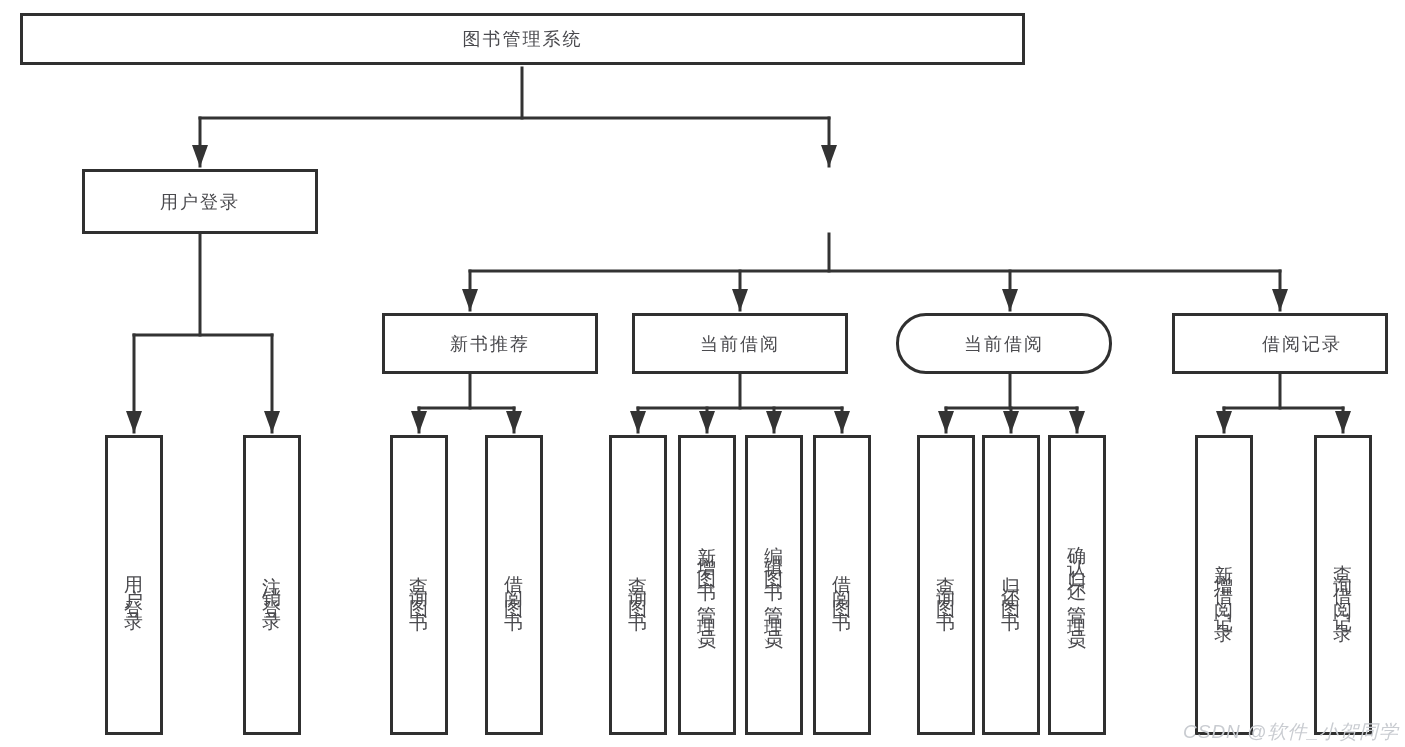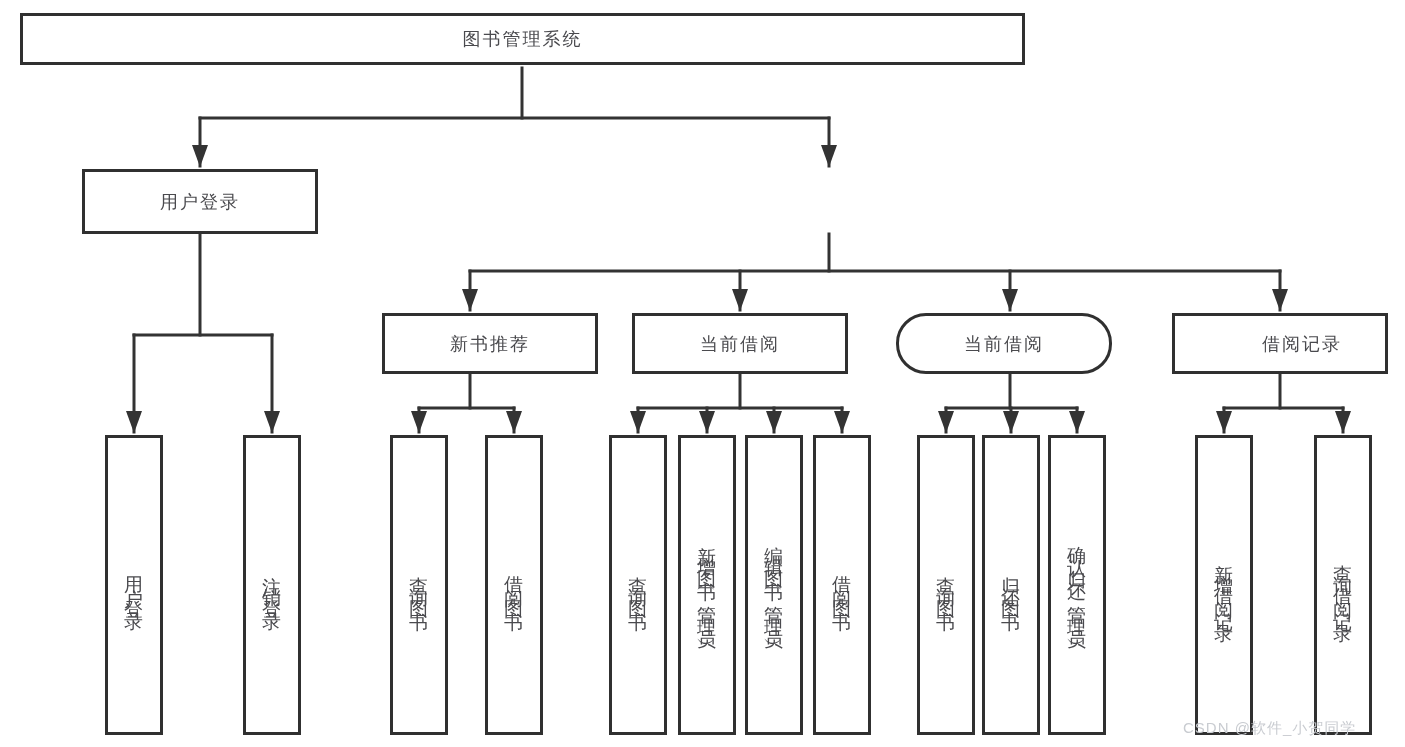--- a/index.html
+++ b/index.html
@@ -38,21 +38,21 @@
   .l3-bb{left:632px;}
   .l3-cb{left:896px;border-radius:30px;}
   .l3-br{left:1172px;padding-left:44px;}
   .leafA1{left:105px;} .leafA2{left:243px;}
   .leafB1{left:390px;} .leafB2{left:485px;}
   .leafC1{left:609px;} .leafC2{left:678px;} .leafC3{left:745px;} .leafC4{left:813px;}
   .leafD1{left:917px;} .leafD2{left:982px;} .leafD3{left:1048px;}
   .leafE1{left:1195px;} .leafE2{left:1314px;}
   .watermark{
     position:absolute;z-index:5;left:1183px;top:719px;
-    color:var(--wm);font-size:15px;letter-spacing:1px;white-space:nowrap;
+    color:var(--wm);font-size:19px;letter-spacing:1px;white-space:nowrap;font-style:italic;
   }
 </style>
 </head>
 <body>
 
 <div id="stage">
 
   <svg class="wires" width="1405" height="747" viewBox="0 0 1405 747">
     <defs>
       <marker id="arrow" markerUnits="userSpaceOnUse" markerWidth="22" markerHeight="16" refX="21" refY="8" orient="auto">

